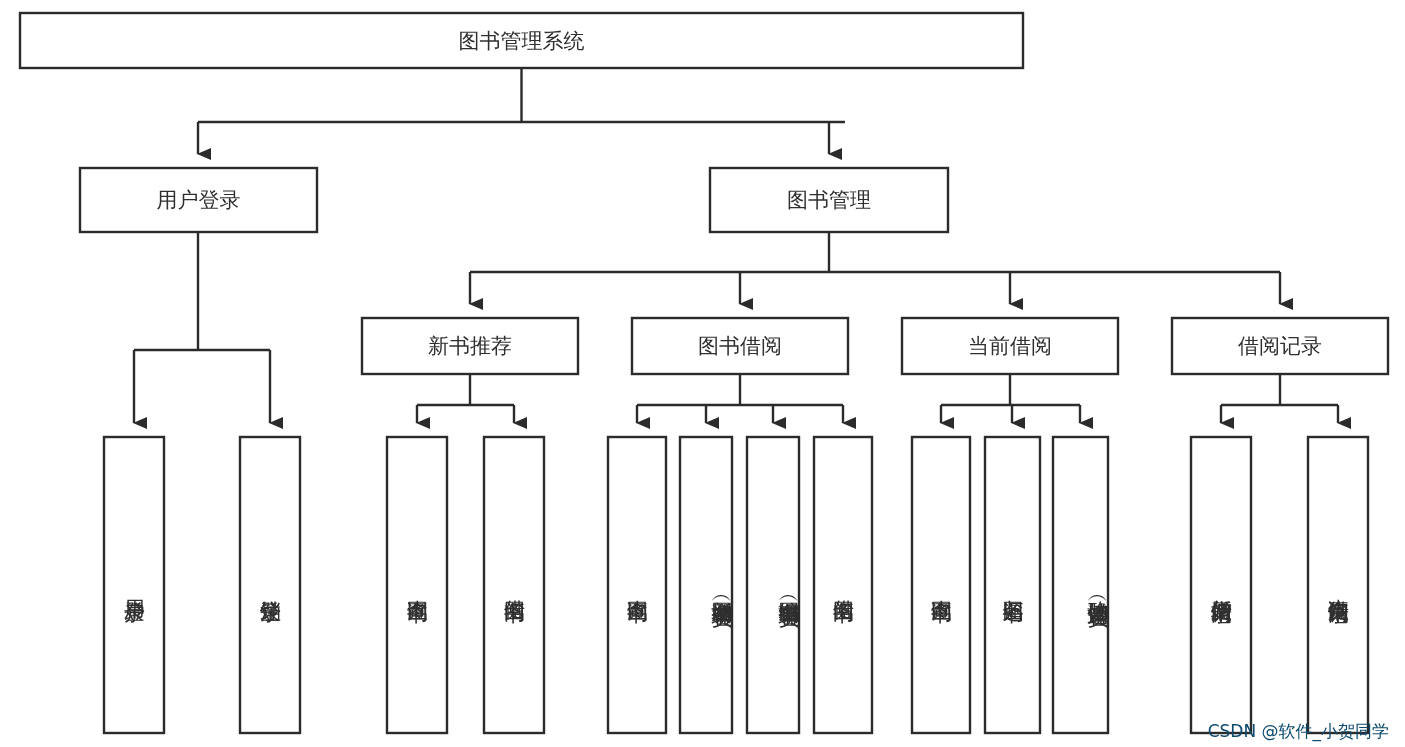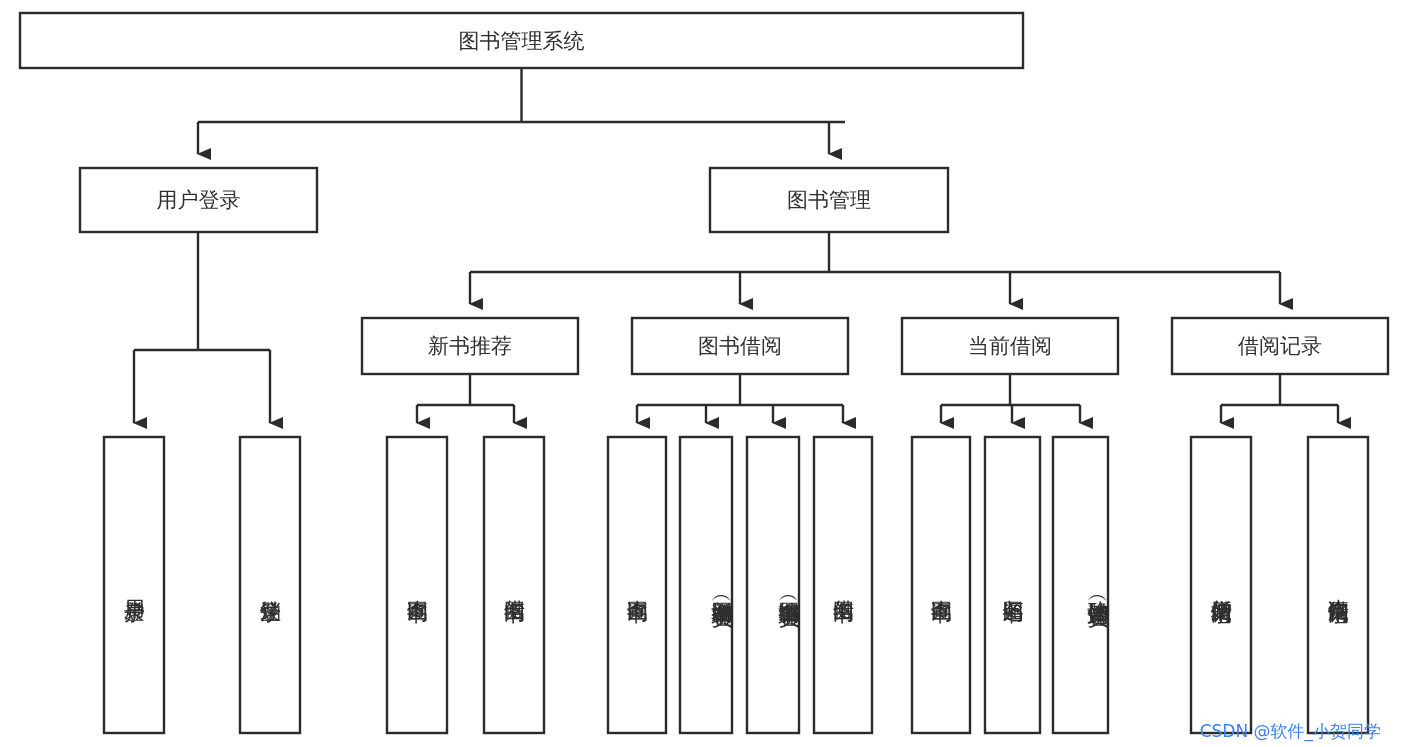--- a/index.html
+++ b/index.html
@@ -61,25 +61,25 @@
     letter-spacing: 1px;
     display: flex;
     align-items: center;
     justify-content: center;
     white-space: nowrap;
     pointer-events: none;
     user-select: none;
   }
   .watermark {
     position: absolute;
-    right: 24px;
+    right: 16px;
     bottom: 4px;
     font-family: "DejaVu Sans", "Liberation Sans", sans-serif;
     font-size: 17px;
-    color: #3b82f6;
+    color: #0c4a6e;
     white-space: nowrap;
     user-select: none;
   }
 </style>
 </head>
 <body>
 
 <div id="diagram-root">
 
   <svg class="flow" viewBox="0 0 1405 747">

